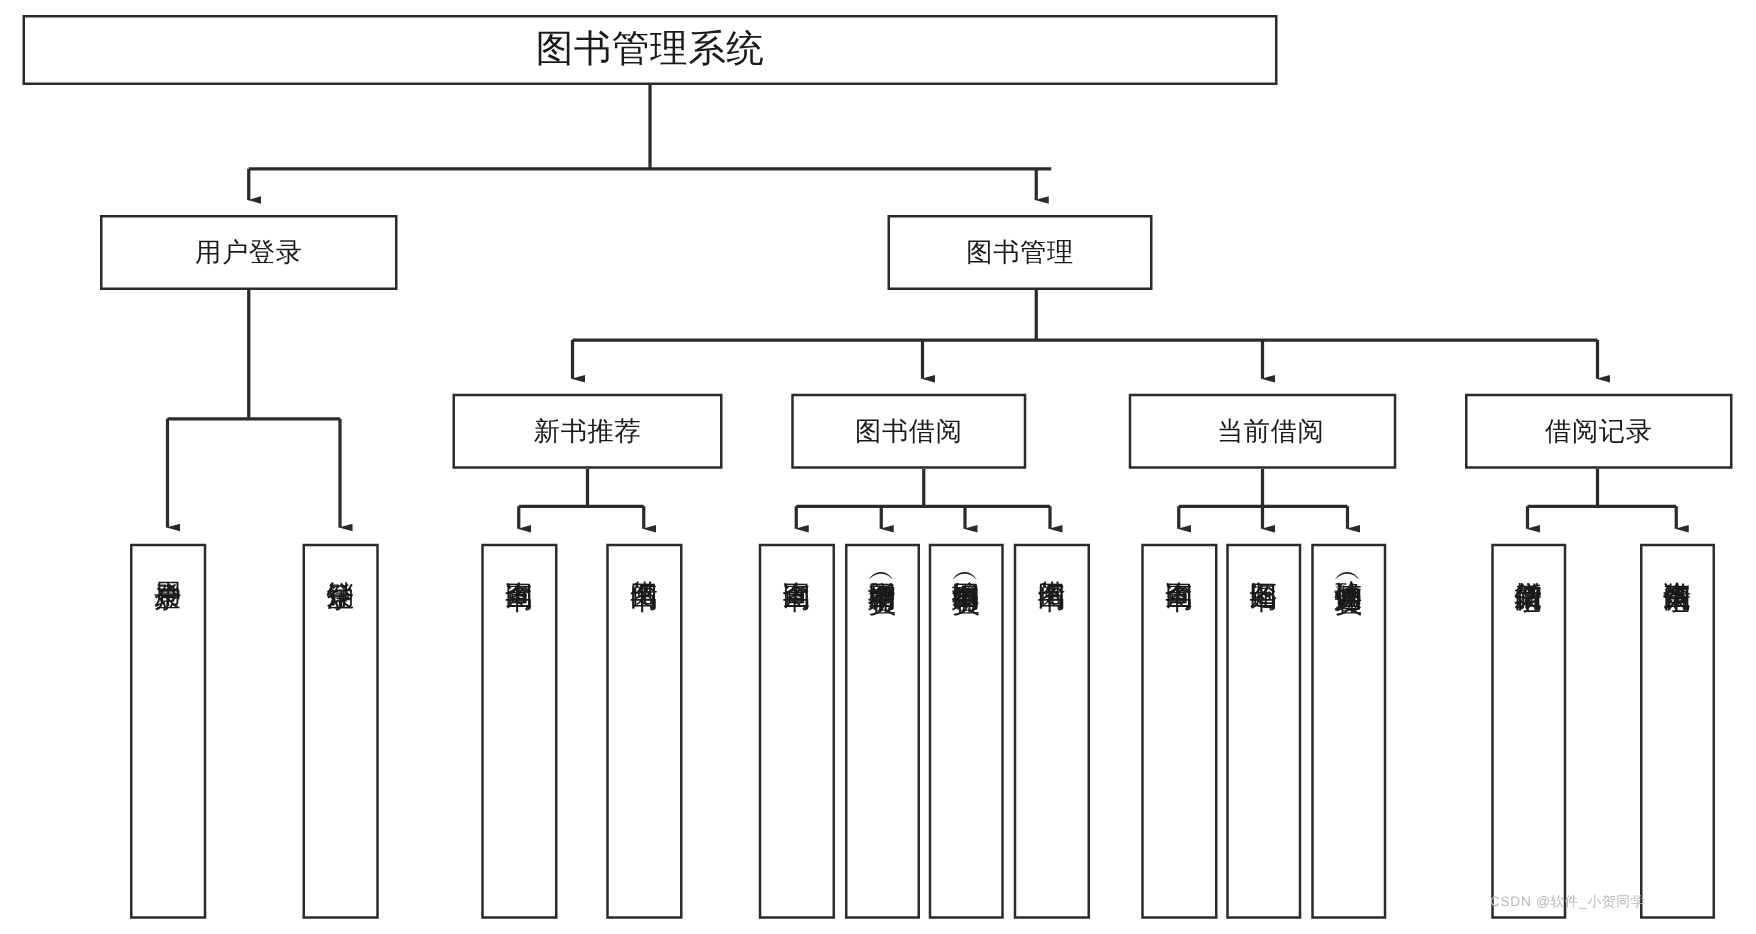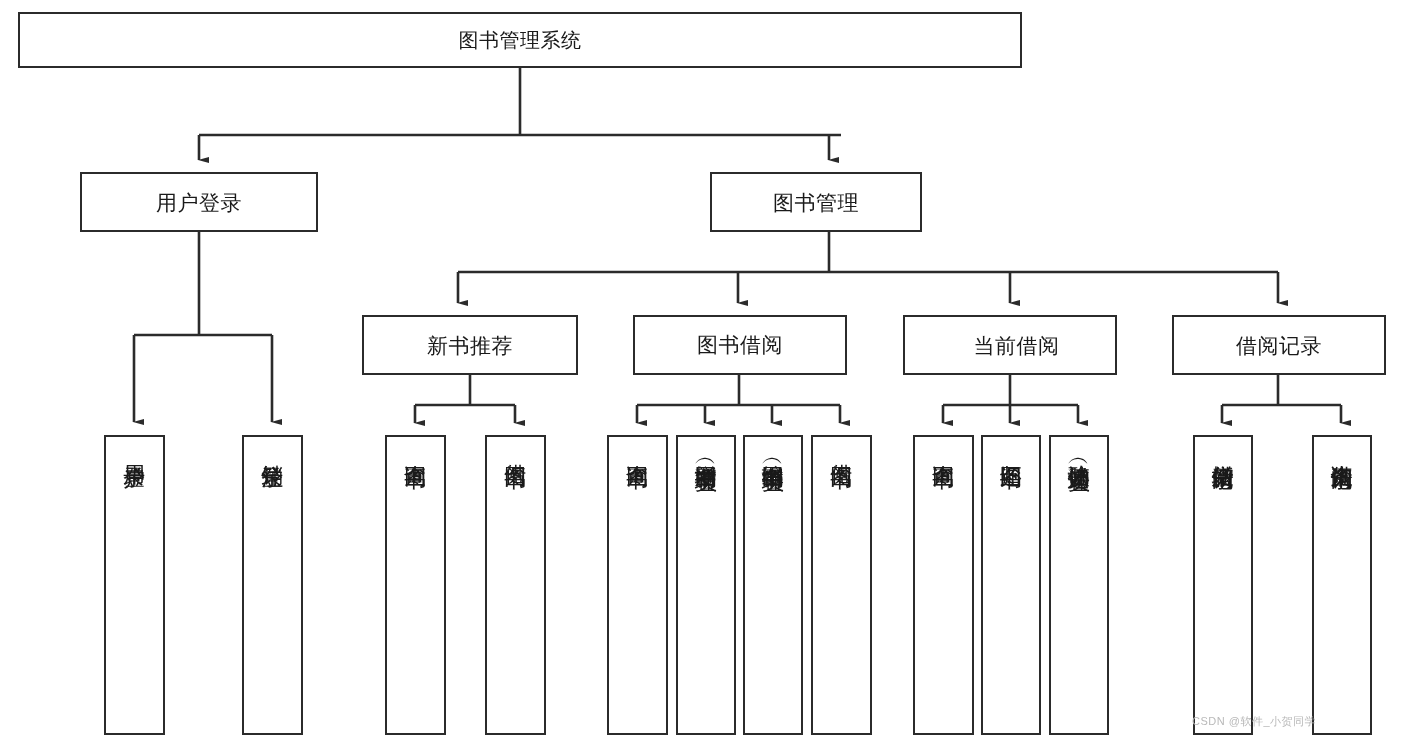--- a/index.html
+++ b/index.html
@@ -38,21 +38,21 @@
   .node .label {
     text-align: center;
     line-height: 1.0;
     white-space: nowrap;
   }
   .node.horiz .label {
     font-size: 21px;
     letter-spacing: 0.5px;
   }
   .node.root .label {
-    font-size: 20px;
+    font-size: 30px;
   }
   .node.vert {
     align-items: flex-start;
     padding-top: 10px;
   }
   .node.vert .label {
     writing-mode: vertical-rl;
     text-orientation: upright;
     font-size: 22px;
     line-height: 1.06;
@@ -134,21 +134,21 @@
   </div>
 
   <div class="node horiz" style="left:710px; top:172px; width:212px; height:60px;">
     <span class="label">图书管理</span>
   </div>
 
   <div class="node horiz" style="left:362px; top:315px; width:216px; height:60px;justify-content:center;">
     <span class="label">新书推荐</span>
   </div>
 
-  <div class="node horiz" style="left:633px; top:315px; width:214px; height:60px;font-family:Liberation Serif, serif;">
+  <div class="node horiz" style="left:633px; top:315px; width:188px; height:60px;">
     <span class="label">图书借阅</span>
   </div>
 
   <div class="node horiz" style="left:903px; top:315px; width:214px; height:60px;padding-left:13px;">
     <span class="label">当前借阅</span>
   </div>
 
   <div class="node horiz" style="left:1172px; top:315px; width:214px; height:60px;">
     <span class="label">借阅记录</span>
   </div>

